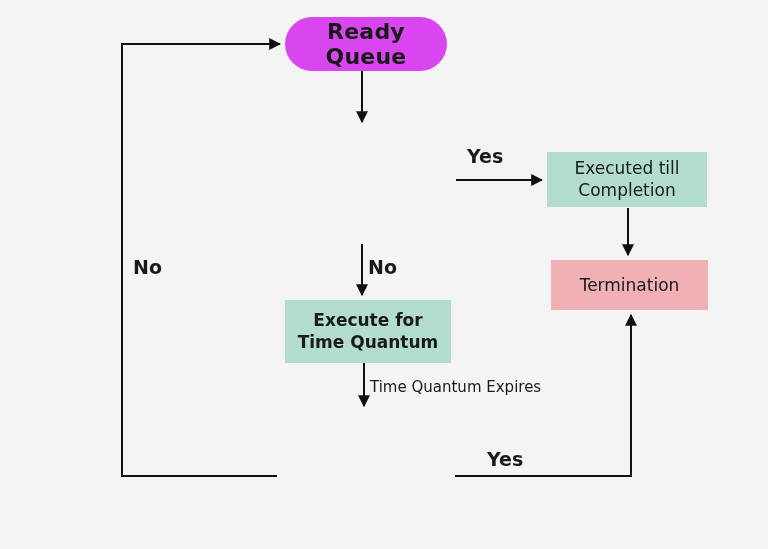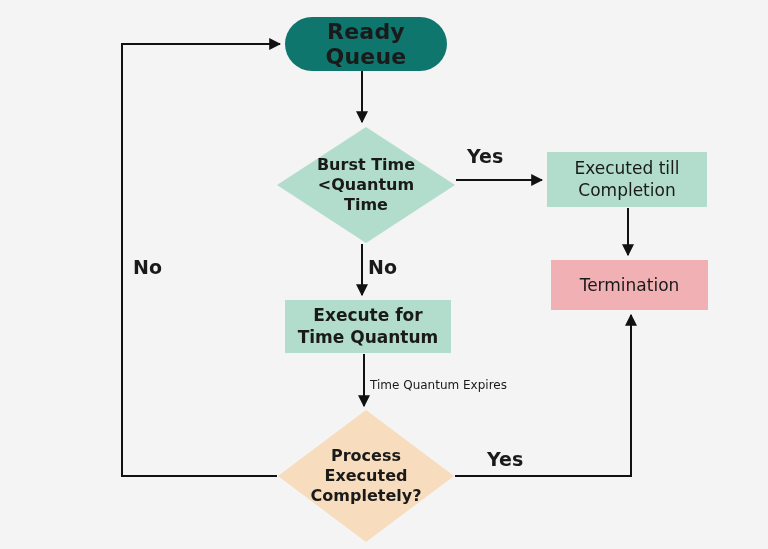--- a/index.html
+++ b/index.html
@@ -35,21 +35,21 @@
     text-align: center;
     color: #1a1a1a;
     box-sizing: border-box;
     white-space: pre-line;
   }
   .node-ready {
     left: 285px;
     top: 17px;
     width: 162px;
     height: 54px;
-    background: #0f766e;
+    background: #d946ef;
     border-radius: 27px;
     font-size: 22px;
     font-weight: bold;
     letter-spacing: 0.2px;
   }
   .node-box {
     background: #b2ddcd;
     font-size: 17px;
     line-height: 1.28;
     font-weight: normal;
@@ -57,21 +57,21 @@
   .node-exec-till {
     left: 547px;
     top: 152px;
     width: 160px;
     height: 55px;
   }
   .node-exec-quantum {
     left: 285px;
     top: 300px;
     width: 166px;
-    height: 53px;
+    height: 63px;
     font-weight: bold;
   }
   .node-termination {
     left: 551px;
     top: 260px;
     width: 157px;
     height: 50px;
     background: #f0b0b4;
     font-size: 17px;
     font-weight: normal;
@@ -138,21 +138,21 @@
   }
   .lbl-no-left {
     left: 133px;
     top: 256px;
     font-size: 19px;
     font-weight: bold;
   }
   .lbl-tq-expires {
     left: 370px;
     top: 378px;
-    font-size: 12px;
+    font-size: 15px;
   }
   .lbl-yes-bottom {
     left: 487px;
     top: 448px;
     font-size: 19px;
     font-weight: bold;
   }
 </style>
 </head>
 <body>
@@ -176,45 +176,29 @@
 
     <line x1="364" y1="354" x2="364" y2="406" stroke="#111111" stroke-width="2" marker-end="url(#arrow)"></line>
 
     <polyline points="455,476 631,476 631,315" fill="none" stroke="#111111" stroke-width="2" marker-end="url(#arrow)"></polyline>
 
     <polyline points="277,476 122,476 122,44 280,44" fill="none" stroke="#111111" stroke-width="2" marker-end="url(#arrow)"></polyline>
   </svg>
 
   <div class="node node-ready">Ready Queue</div>
 
-  <div class="diamond-wrap d-burst">
-    <svg class="diamond-shape" viewBox="0 0 178 116" preserveAspectRatio="none">
-      <polygon points="89,0 178,58 89,116 0,58" fill="#b2ddcd"></polygon>
-    </svg>
-    <div class="diamond-label">Burst Time
-&lt;Quantum
-Time</div>
-  </div>
 
   <div class="node node-box node-exec-till">Executed  till
 Completion</div>
 
   <div class="node node-termination">Termination</div>
 
   <div class="node node-box node-exec-quantum">Execute for
 Time Quantum</div>
 
-  <div class="diamond-wrap d-process">
-    <svg class="diamond-shape" viewBox="0 0 176 132" preserveAspectRatio="none">
-      <polygon points="88,0 176,66 88,132 0,66" fill="#f7dcbd"></polygon>
-    </svg>
-    <div class="diamond-label">Process
-Executed
-Completely?</div>
-  </div>
 
 
   <div class="edge-label lbl-yes-top">Yes</div>
 
   <div class="edge-label lbl-no-mid">No</div>
 
   <div class="edge-label lbl-no-left">No</div>
 
   <div class="edge-label lbl-tq-expires">Time Quantum Expires</div>
 

